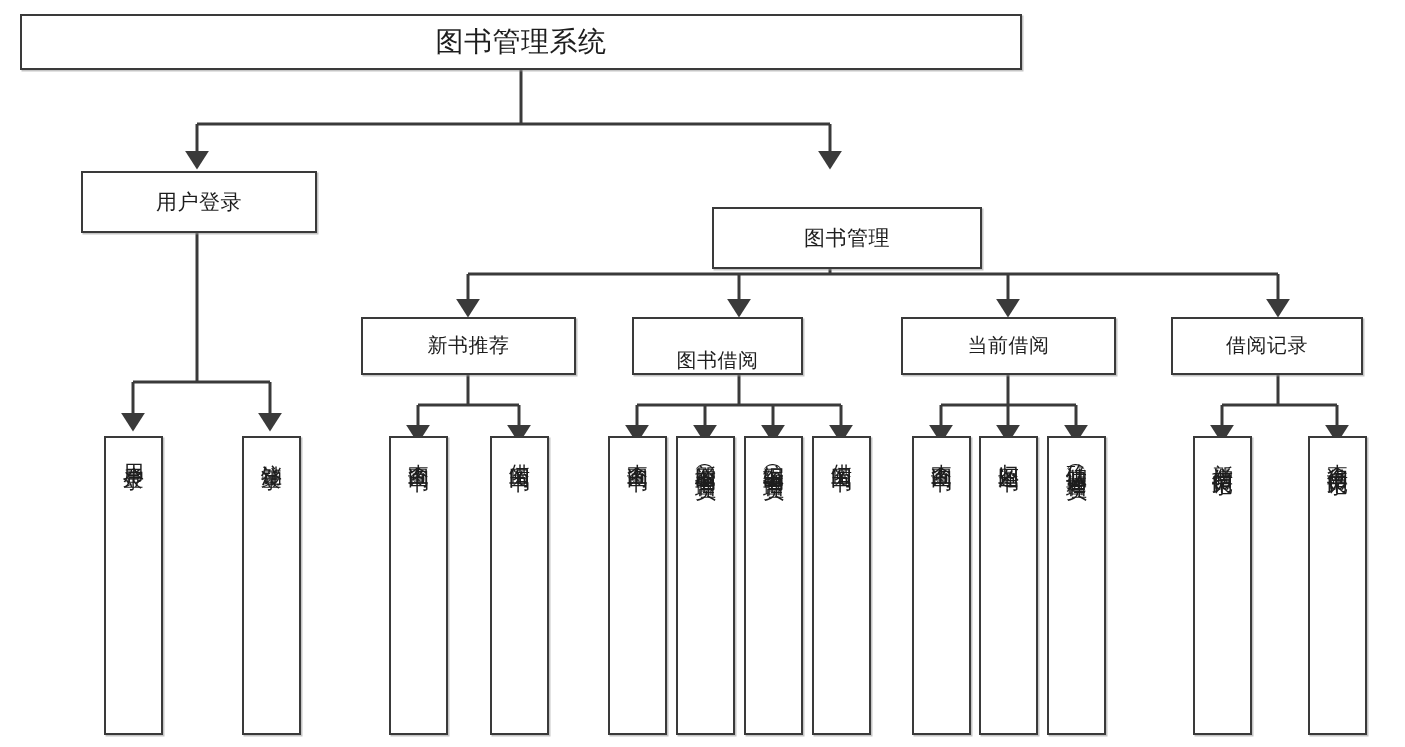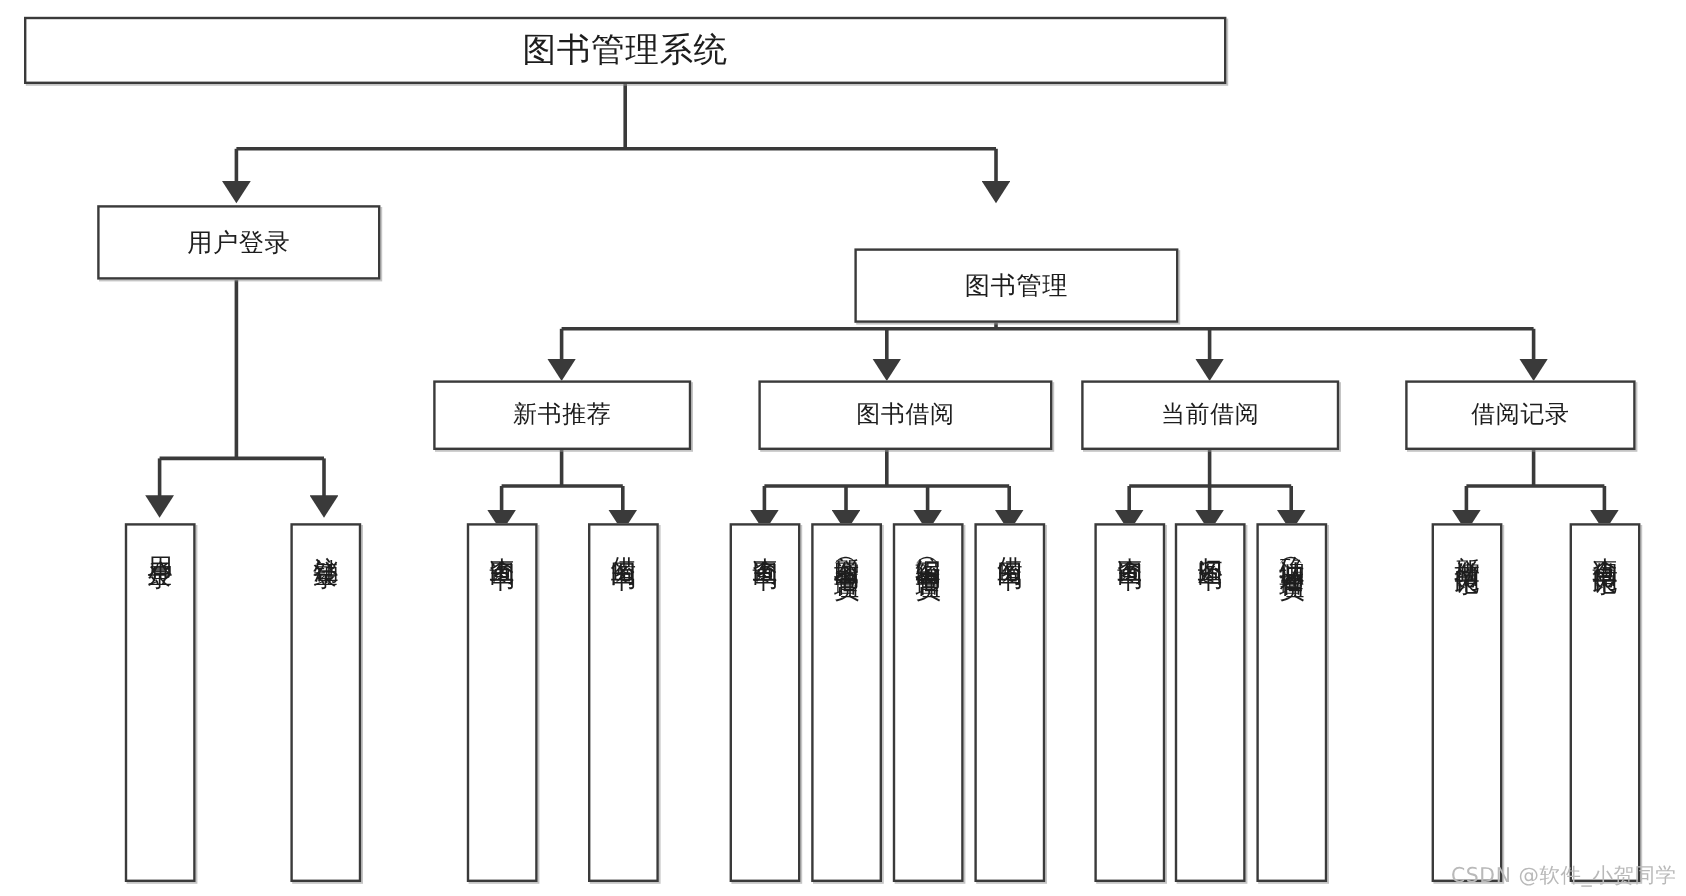--- a/index.html
+++ b/index.html
@@ -145,21 +145,21 @@
   </div>
 
   <div class="node level-2" style="left:712px; top:171px; width:270px; height:62px;margin-top:36px;">
     <span class="node-label">图书管理</span>
   </div>
 
   <div class="node level-3" style="left:361px; top:317px; width:215px; height:58px;">
     <span class="node-label">新书推荐</span>
   </div>
 
-  <div class="node level-3" style="left:632px; top:317px; width:245px; height:58px;">
+  <div class="node level-3" style="left:632px; top:317px; width:171px; height:58px;align-items:flex-end;">
     <span class="node-label">图书借阅</span>
   </div>
 
   <div class="node level-3" style="left:901px; top:317px; width:215px; height:58px;">
     <span class="node-label">当前借阅</span>
   </div>
 
   <div class="node level-3" style="left:1171px; top:317px; width:192px; height:58px;">
     <span class="node-label">借阅记录</span>
   </div>
@@ -209,15 +209,14 @@
   </div>
 
   <div class="node leaf" style="left:1193px; top:436px; width:59px; height:299px;">
     <span class="node-label">新增借阅记录</span>
   </div>
 
   <div class="node leaf" style="left:1308px; top:436px; width:59px; height:299px;">
     <span class="node-label">查询借阅记录</span>
   </div>
 
-  <div id="watermark">CSDN @软件_小贺同学</div>
 
 </div>
 
 </body></html>

